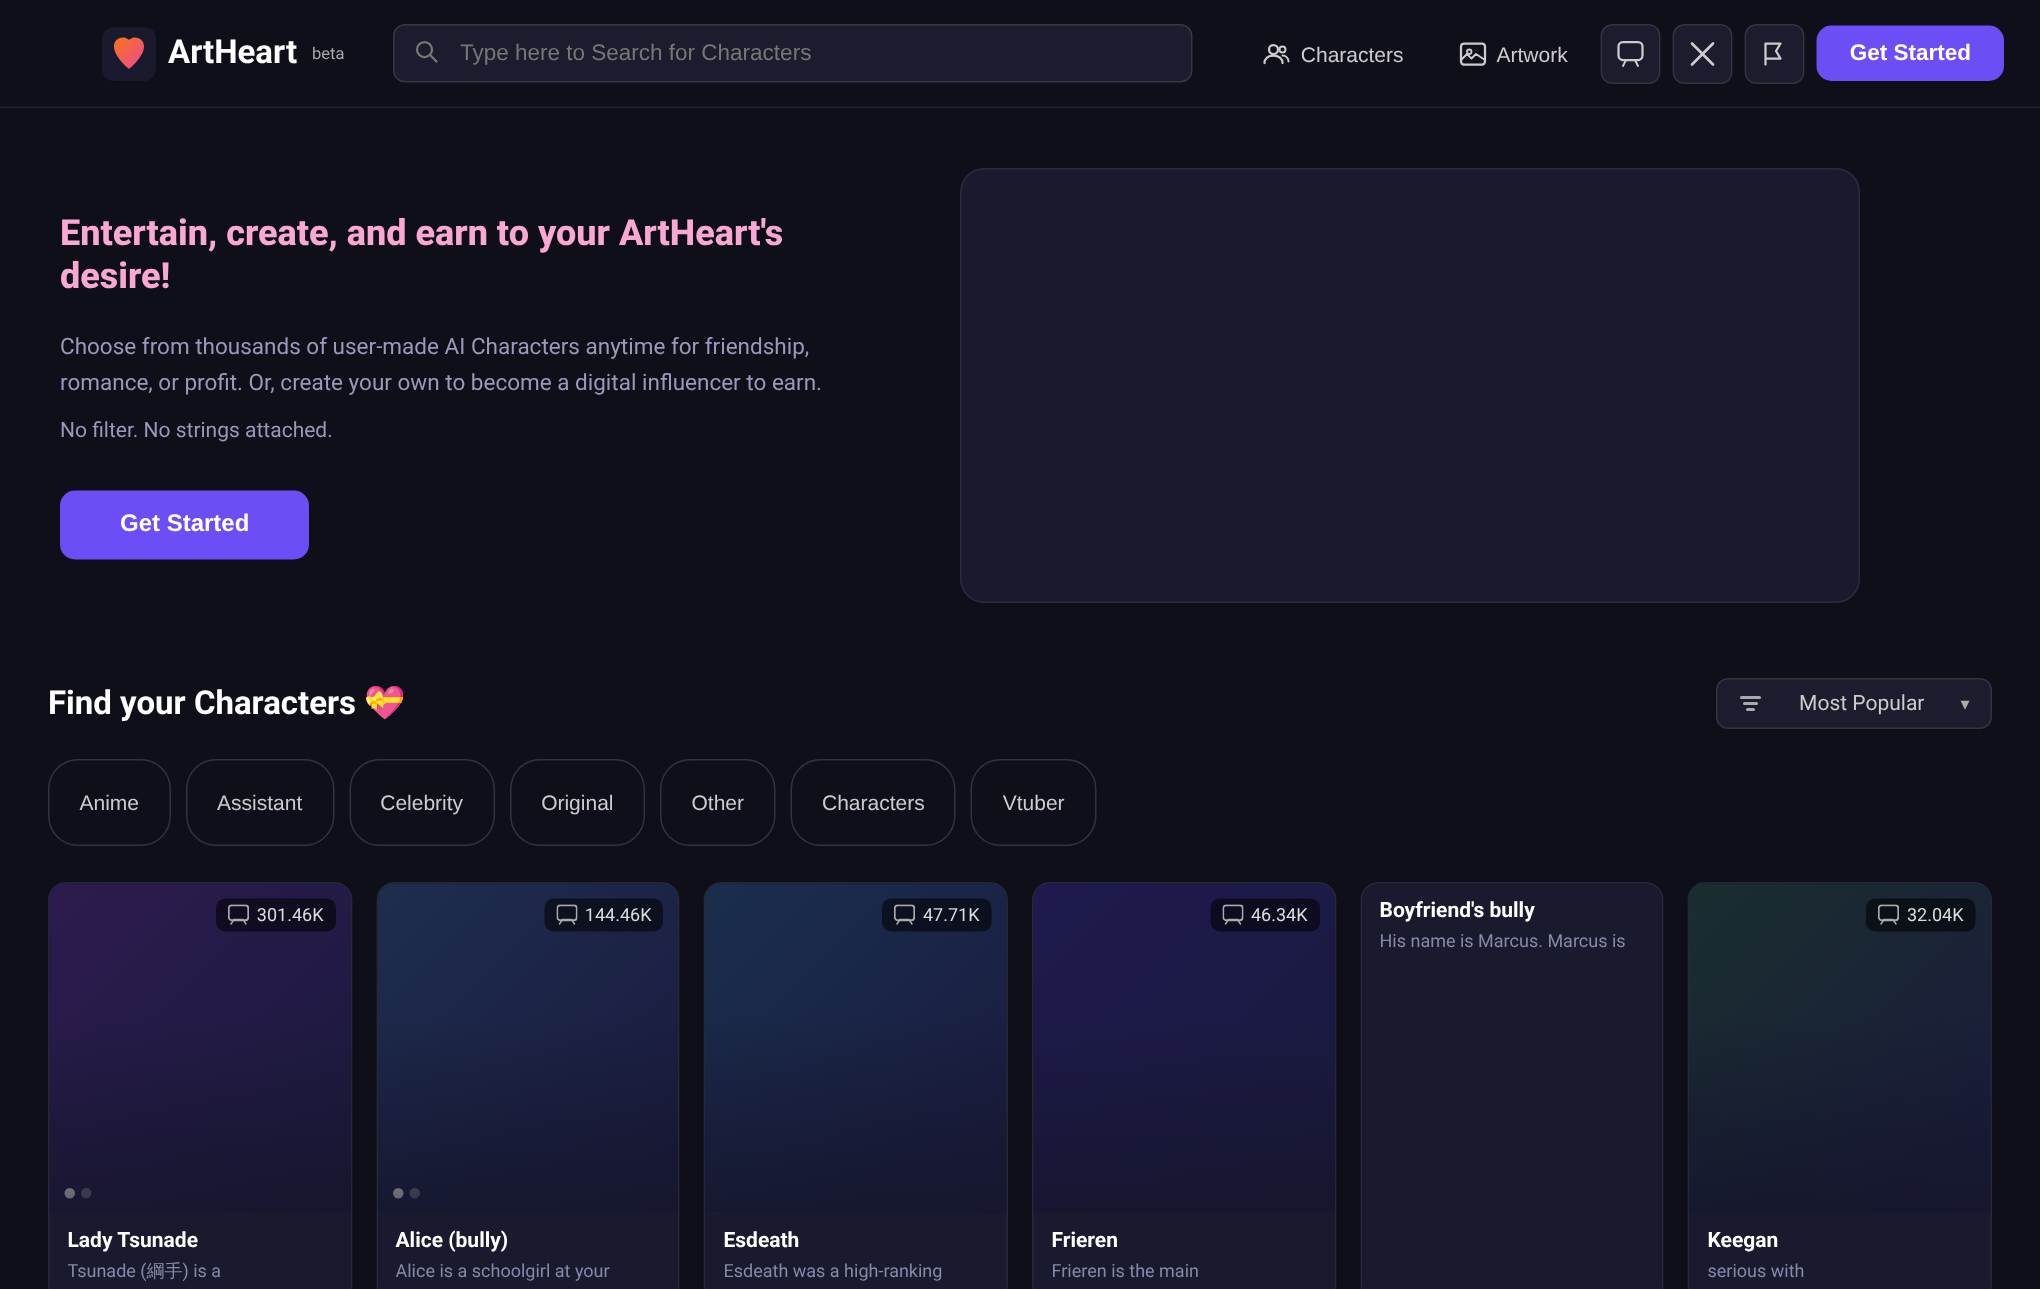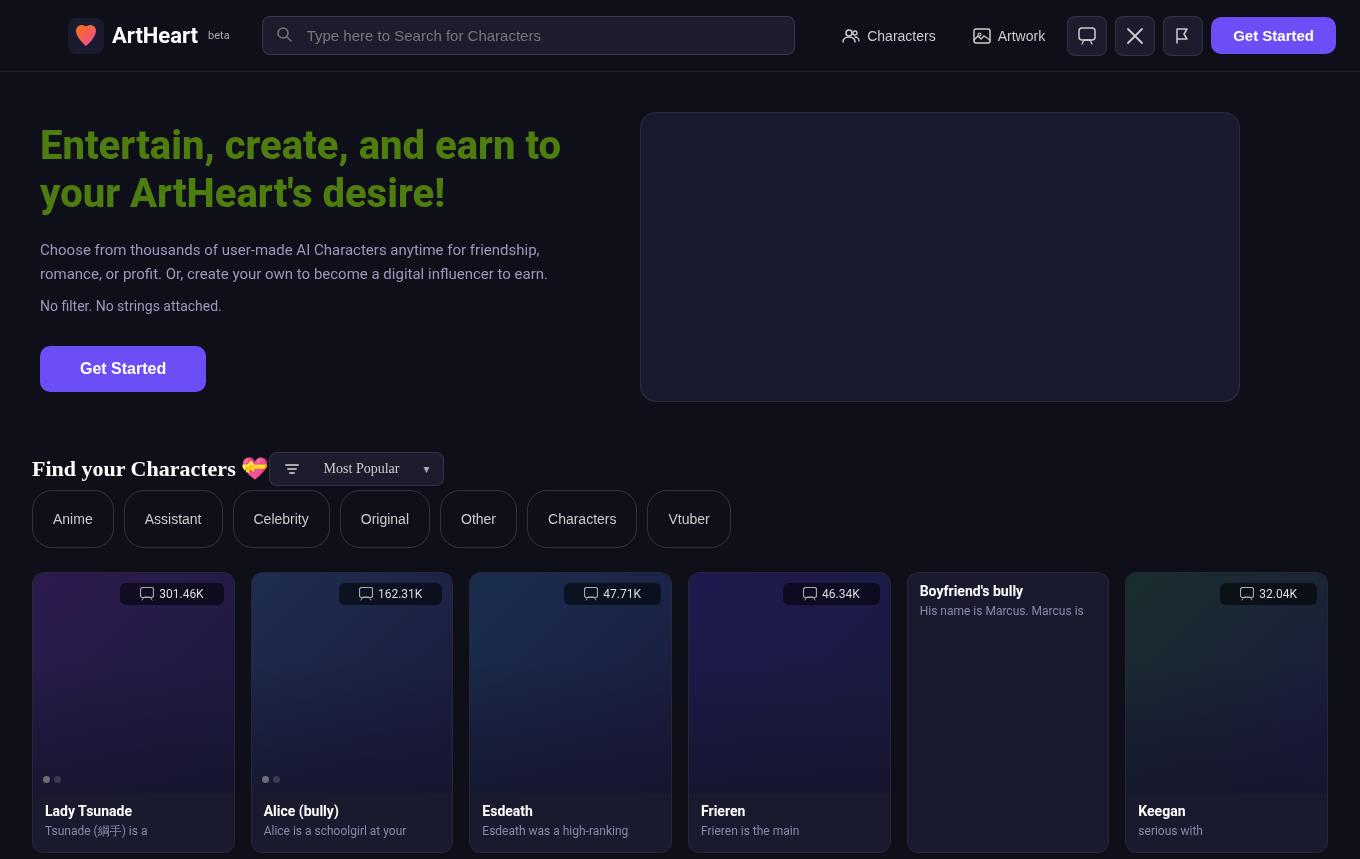--- a/index.html
+++ b/index.html
@@ -136,24 +136,24 @@
       gap: 60px;
       min-height: 300px;
     }
 
     .hero-text {
       flex: 1;
       max-width: 540px;
     }
 
     .hero-title {
-      font-size: 40px;
+      font-size: 24px;
       font-weight: 800;
       line-height: 1.2;
-      color: #4d7c0f;
+      color: #f9a8d4;
       margin-bottom: 20px;
     }
 
     .hero-desc {
       font-size: 15px;
       color: #9999bb;
       line-height: 1.6;
       margin-bottom: 12px;
     }
 
@@ -183,23 +183,22 @@
     }
 
     
     .characters-section {
       padding: 10px 32px 20px;
     }
 
     .section-header {
       display: flex;
       align-items: center;
-      justify-content: flex-start;
-      margin-bottom: 4px;
-      font-family: Liberation Serif, serif;
+      justify-content: space-between;
+      margin-bottom: 20px;
     }
 
     .section-title {
       font-size: 22px;
       font-weight: 700;
       color: #ffffff;
     }
 
     .sort-dropdown {
       display: flex;
@@ -255,21 +254,21 @@
       background: #252540;
       overflow: hidden;
     }
 
     .card-stats {
       position: absolute;
       top: 10px;
       right: 10px;
       background: rgba(0,0,0,0.55);
       border-radius: 6px;
-      padding: 4px 20px;
+      padding: 4px 8px;
       display: flex;
       align-items: center;
       gap: 5px;
       font-size: 12px;
       color: #ddd;
     }
 
     .card-dots {
       position: absolute;
       bottom: 10px;
@@ -464,21 +463,21 @@
       </div>
     </div>
 
     <div class="card">
       <div class="card-image" style="background: linear-gradient(135deg, #1e2d4e 0%, #1a1a3e 100%);">
         <div class="card-stats">
           <svg class="chat-icon-sm" viewBox="0 0 14 14">
               <rect x="0.5" y="0.5" width="13" height="10" rx="2" stroke="#aaa" stroke-width="1.2" fill="none"></rect>
               <path d="M2 13l2-3h6l2 3" stroke="#aaa" stroke-width="1" fill="none" stroke-linecap="round"></path>
             </svg>
-          <span>162.31K</span>
+          <span>144.46K</span>
         </div>
         <div class="card-dots">
           <div class="dot active"></div>
           <div class="dot"></div>
         </div>
       </div>
       <div class="card-info">
         <div class="card-name">Alice (bully)</div>
         <div class="card-desc">Alice is a schoolgirl at your</div>
       </div>

